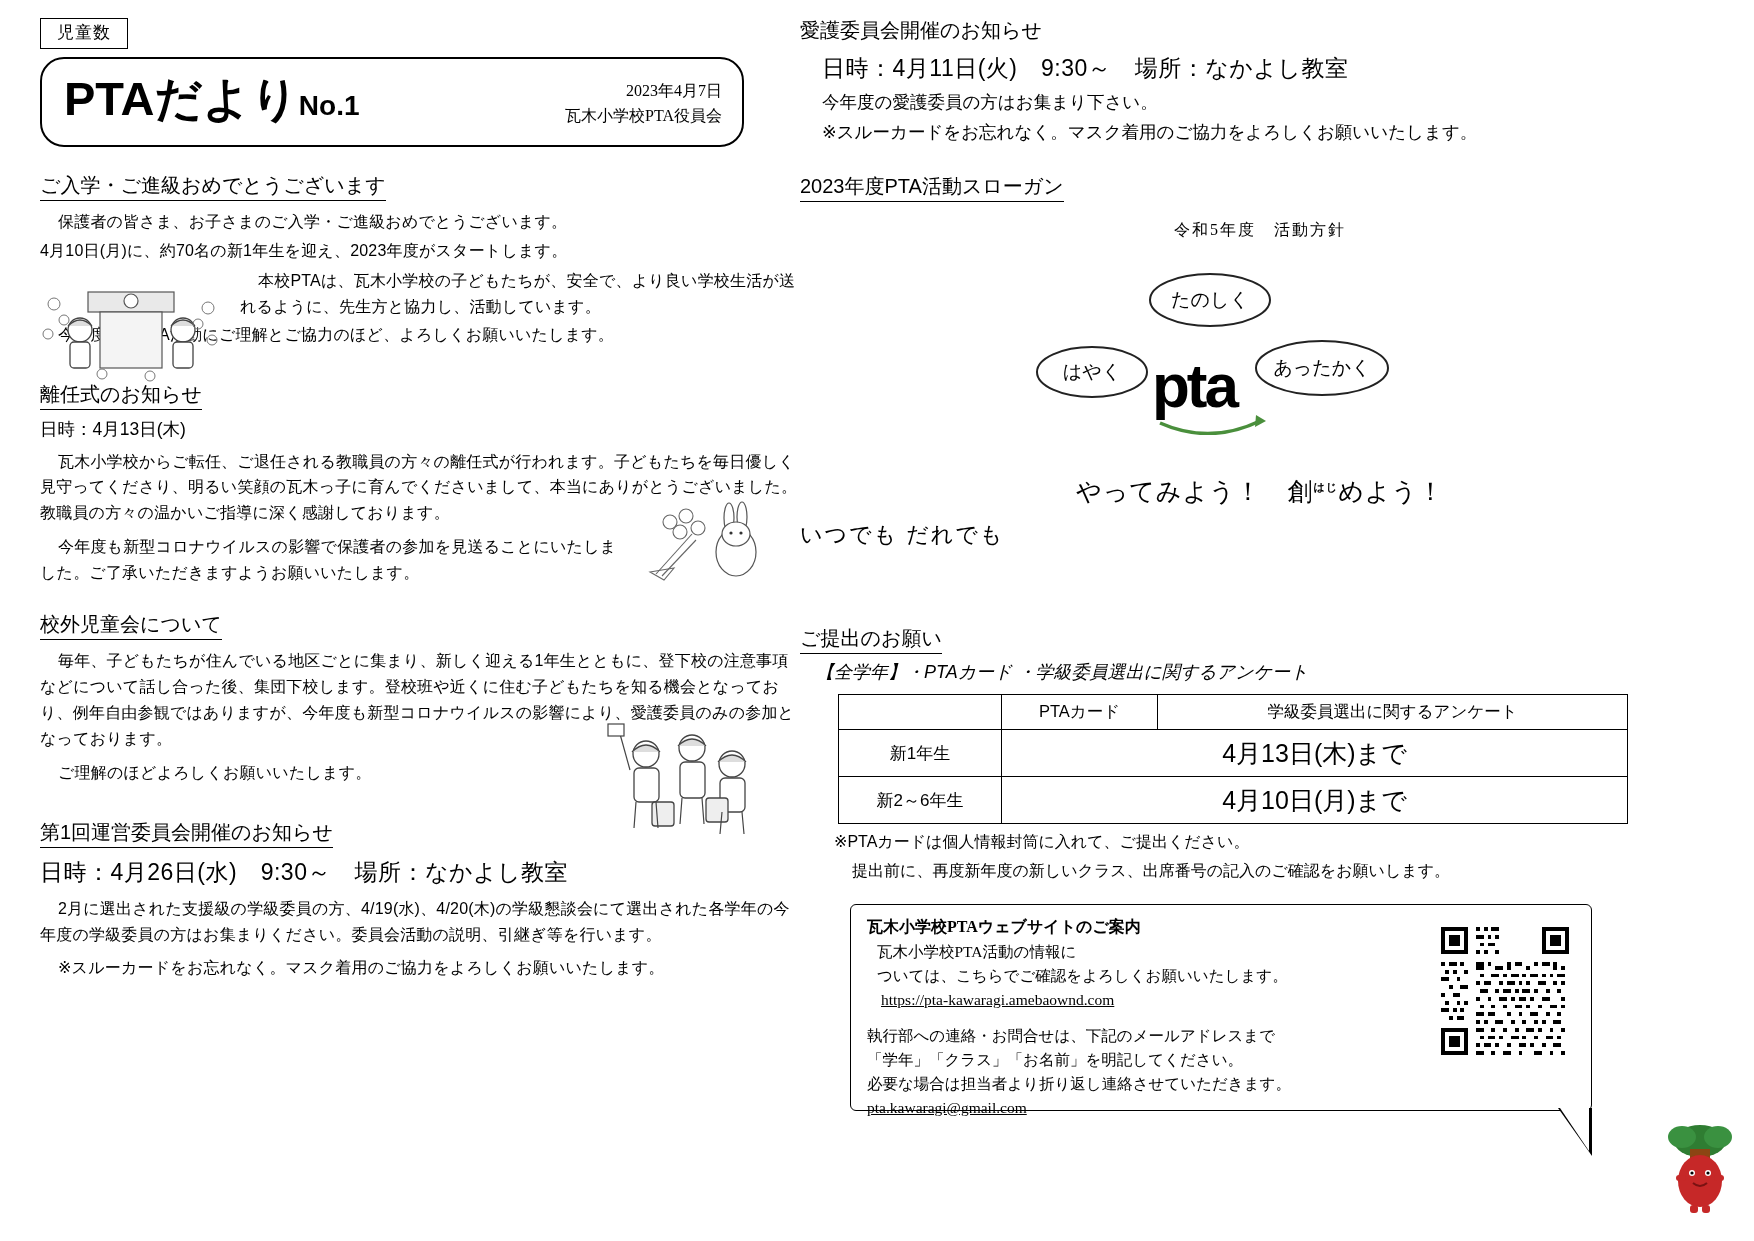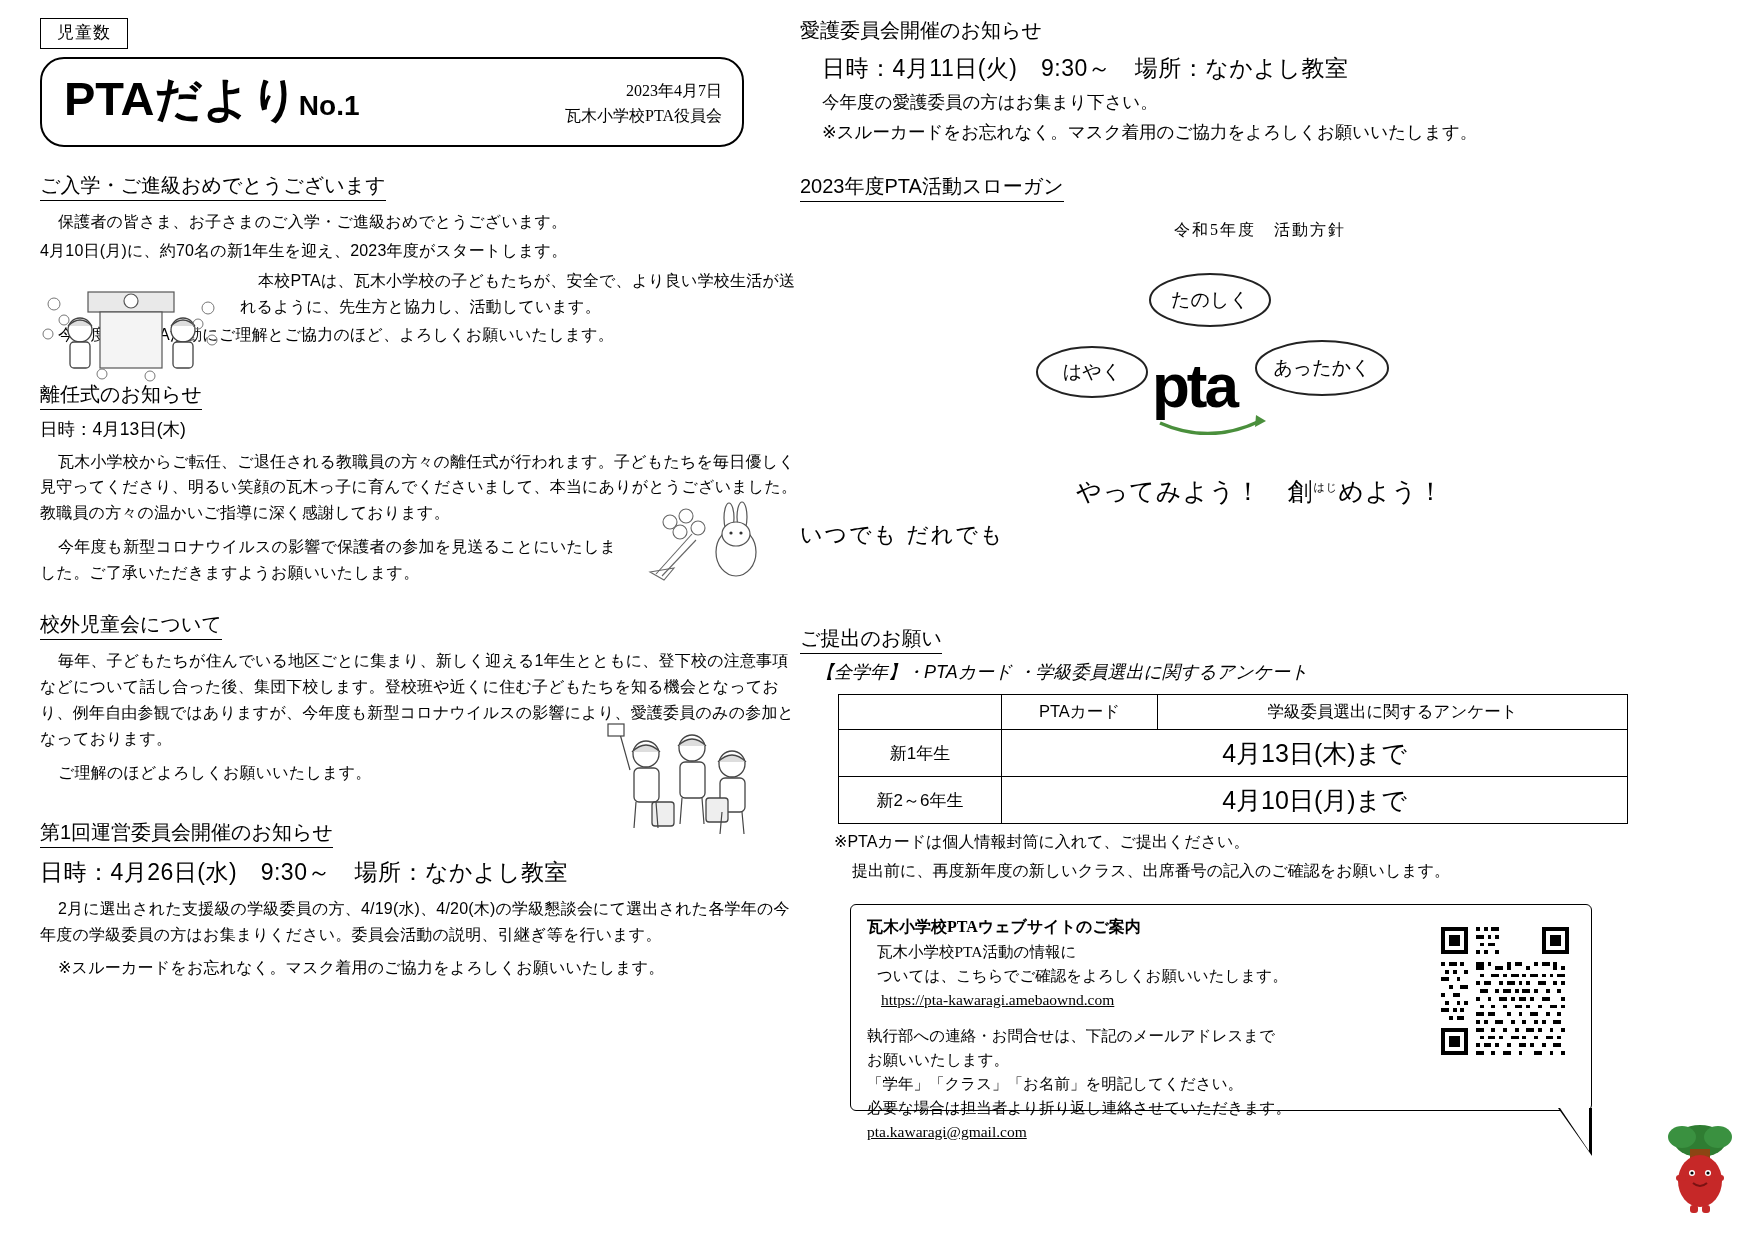--- a/index.html
+++ b/index.html
@@ -130,20 +130,21 @@
   }
   .slogan-line2 {
     text-align: left;
     font-size: 22px;
     margin-top: 12px;
     letter-spacing: 2px;
   }
   .ruby-small {
     font-size: 11px;
     vertical-align: super;
+    font-weight: bold;
   }
   
   table.subm {
     border-collapse: collapse;
     margin: 10px 0 0 38px;
     width: 790px;
   }
   table.subm td, table.subm th {
     border: 1.4px solid #000;
     text-align: center;
@@ -423,21 +424,20 @@
       <p class="note-line ind">提出前に、再度新年度の新しいクラス、出席番号の記入のご確認をお願いします。</p>
     </div>
 
     <div class="bubble">
       <div class="bubble-text">
         <div class="hd">瓦木小学校PTAウェブサイトのご案内</div>
         <div style="margin-left:10px;">瓦木小学校PTA活動の情報に</div>
         <div style="margin-left:10px;">ついては、こちらでご確認をよろしくお願いいたします。</div>
         <div class="lnk" style="margin-left:14px;">https://pta-kawaragi.amebaownd.com</div>
         <div style="margin-top:12px;">執行部への連絡・お問合せは、下記のメールアドレスまで</div>
-        <div>お願いいたします。</div>
         <div>「学年」「クラス」「お名前」を明記してください。</div>
         <div>必要な場合は担当者より折り返し連絡させていただきます。</div>
         <div class="lnk">pta.kawaragi@gmail.com</div>
       </div>
 
       <svg class="qr" viewBox="0 0 33 33" shape-rendering="crispEdges">
         <rect width="33" height="33" fill="#fff"></rect>
         <g fill="#000">
           <rect x="0" y="0" width="7" height="7"></rect>
             <rect x="1" y="1" width="5" height="5" fill="#fff"></rect>

